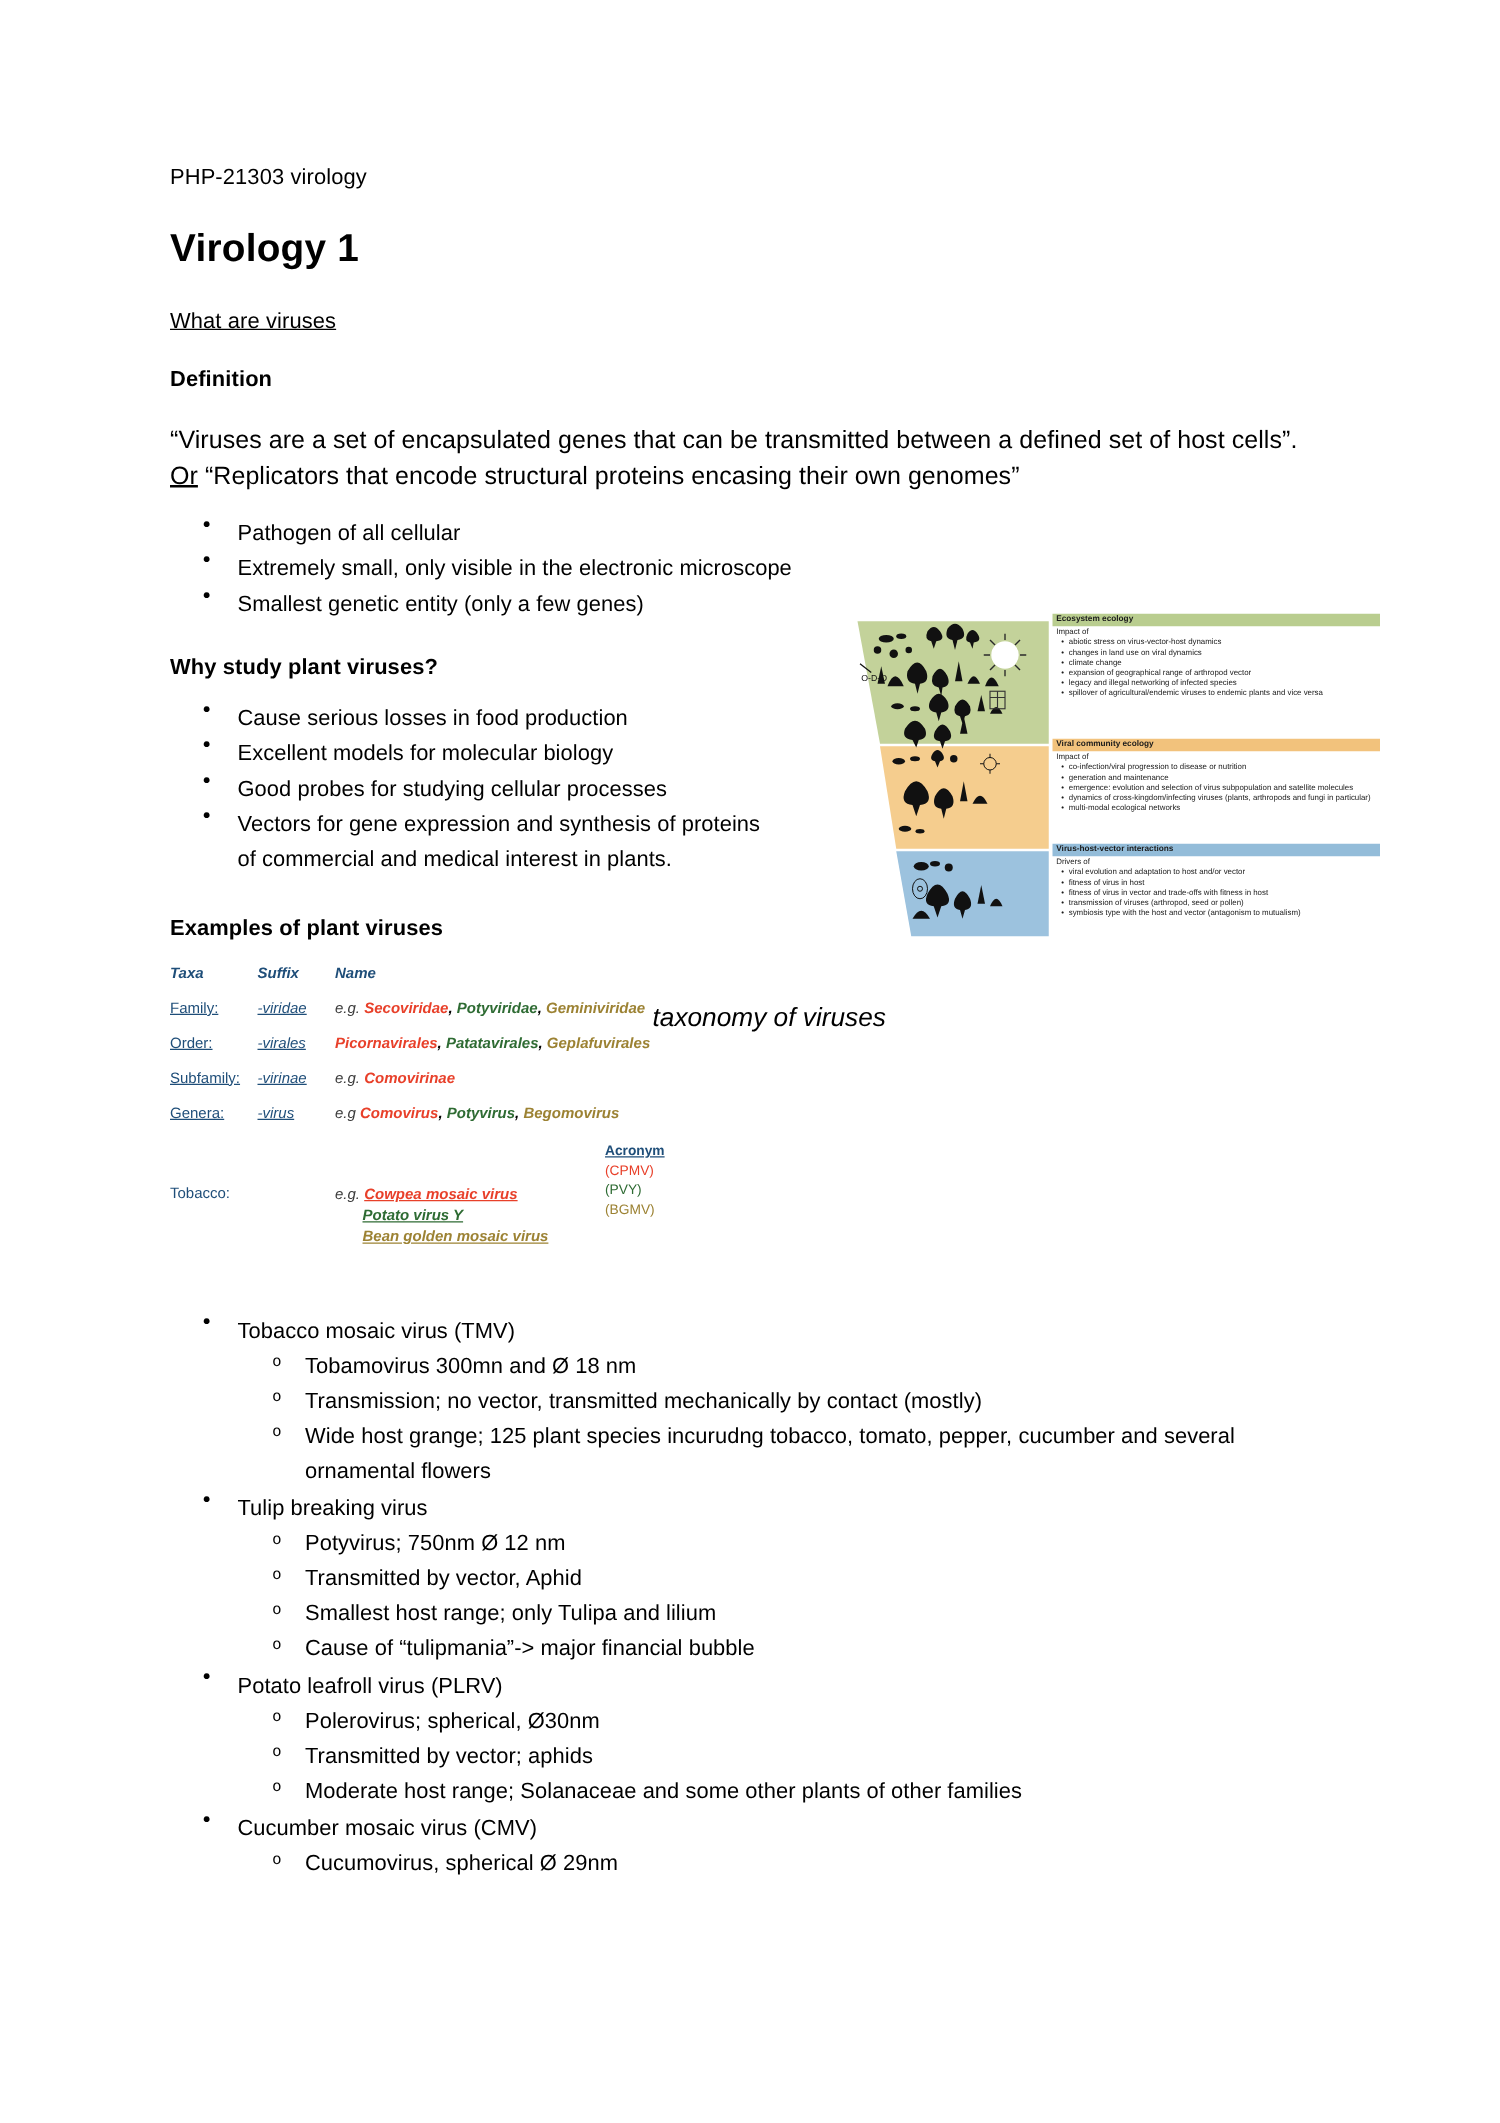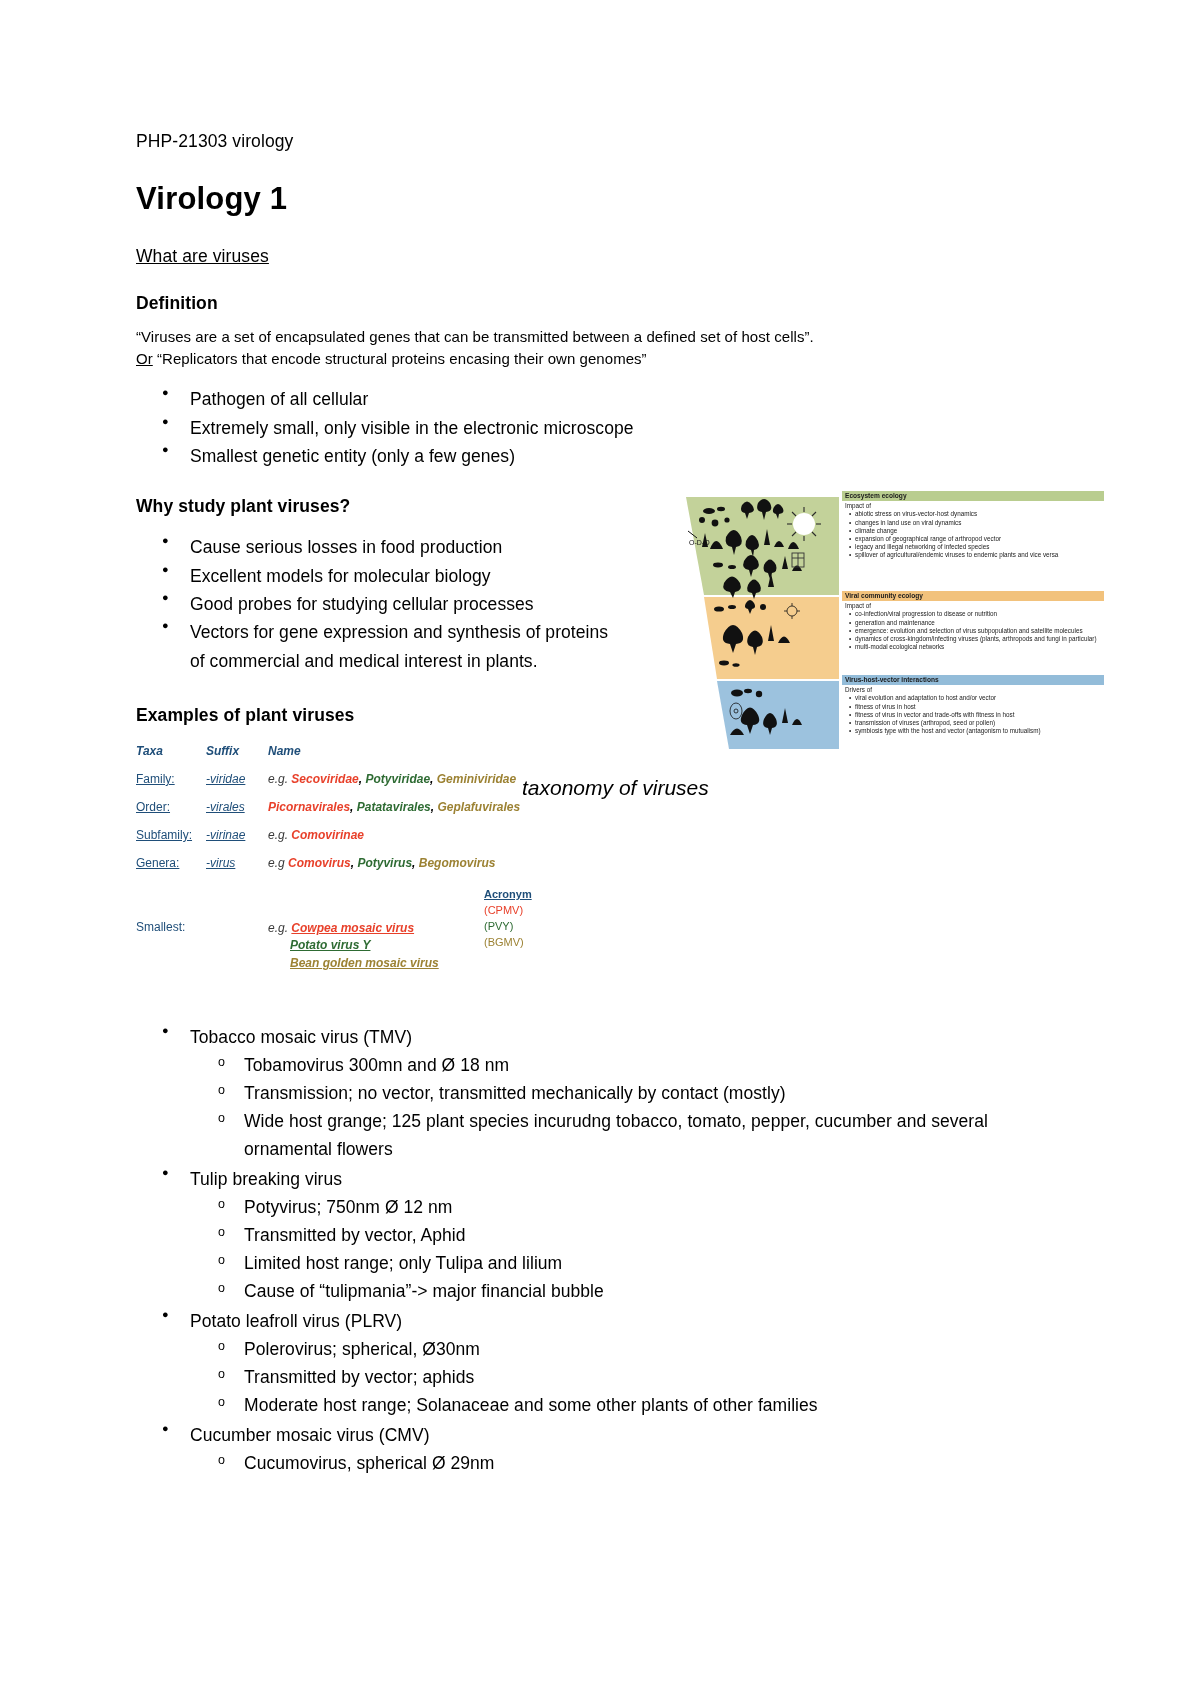--- a/index.html
+++ b/index.html
@@ -21,21 +21,21 @@
     letter-spacing:0.2px;
   }
 
   .subhead-underline {
     font-size:17.5px; text-decoration:underline; margin-top:29px;
     letter-spacing:0.1px;
   }
 
   .bold-head { font-size:17.5px; font-weight:bold; margin-top:26px; letter-spacing:0.1px; }
 
-  .para { font-size:15px; margin-top:12px; line-height:1.45; letter-spacing:0.05px; }
+  .para { font-size:20px; margin-top:24px; line-height:1.45; letter-spacing:0.05px; }
   .para .or { text-decoration:underline; }
 
   ul.bul { list-style:none; margin:16px 0 0 0; padding:0; }
   ul.bul > li {
     font-size:17.5px; line-height:1.62; position:relative;
     padding-left:54px; letter-spacing:0.05px;
   }
   ul.bul > li::before {
     content:"\25CF"; position:absolute; left:26px; top:-1px; font-size:11px;
   }
@@ -179,21 +179,21 @@
           <td><span class="eg">e.g </span><span class="nm red">Comovirus</span><span class="nm">, </span><span class="nm grn">Potyvirus</span><span class="nm">, </span><span class="nm olv">Begomovirus</span></td>
         </tr>
 
         <tr>
               <td style="height:22px"></td>
               <td></td>
               <td></td>
             </tr>
 
         <tr class="species-row">
-          <td class="rank nound blu">Smallest:</td>
+          <td class="rank nound blu">Tobacco:</td>
           <td></td>
           <td class="sp-list"><span class="eg">e.g. </span><span class="nm red">Cowpea mosaic virus</span><br><span style="display:inline-block;width:22px"></span><span class="nm grn">Potato virus Y</span><br><span style="display:inline-block;width:22px"></span><span class="nm olv">Bean golden mosaic virus</span></td>
         </tr>
       </tbody>
         </table>
 
       <div class="acr-col">
         <div class="acr-head">Acronym</div>
         <div class="red">(CPMV)</div>
         <div class="grn">(PVY)</div>
@@ -208,21 +208,21 @@
           <li>Tobamovirus 300mn and Ø 18 nm</li>
           <li>Transmission; no vector, transmitted mechanically by contact (mostly)</li>
           <li style="max-width:830px">Wide host grange; 125 plant species incurudng tobacco, tomato, pepper, cucumber and several ornamental flowers</li>
         </ul>
       </li>
       <li>
         <span>Tulip breaking virus</span>
         <ul class="sub2">
           <li>Potyvirus; 750nm Ø 12 nm</li>
           <li>Transmitted by vector, Aphid</li>
-          <li>Limited host range; only  Tulipa and lilium</li>
+          <li>Smallest host range; only  Tulipa and lilium</li>
           <li>Cause of “tulipmania”-&gt; major financial bubble</li>
         </ul>
       </li>
       <li>
         <span>Potato leafroll virus (PLRV)</span>
         <ul class="sub2">
           <li>Polerovirus; spherical, Ø30nm</li>
           <li>Transmitted by vector; aphids</li>
           <li>Moderate host range; Solanaceae and some other plants of other families</li>
         </ul>

